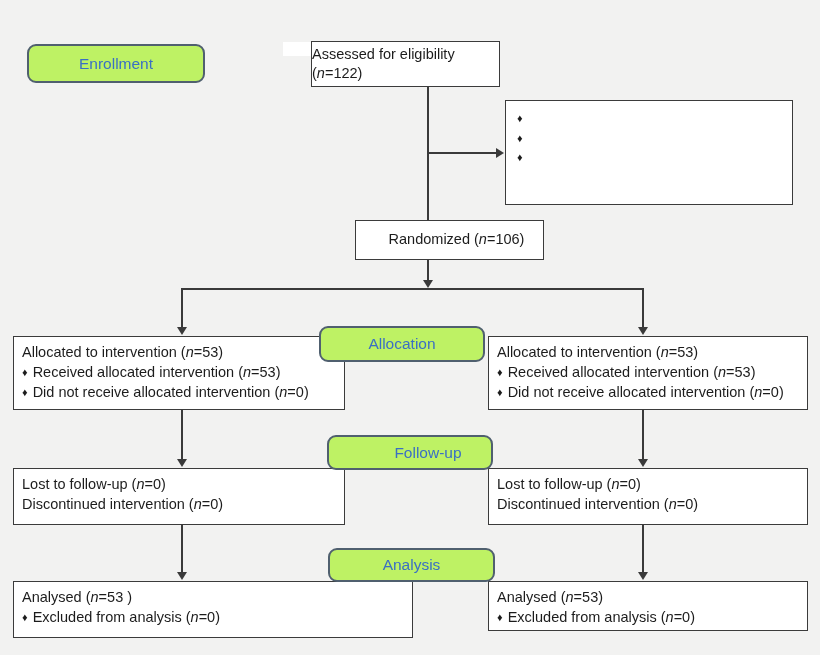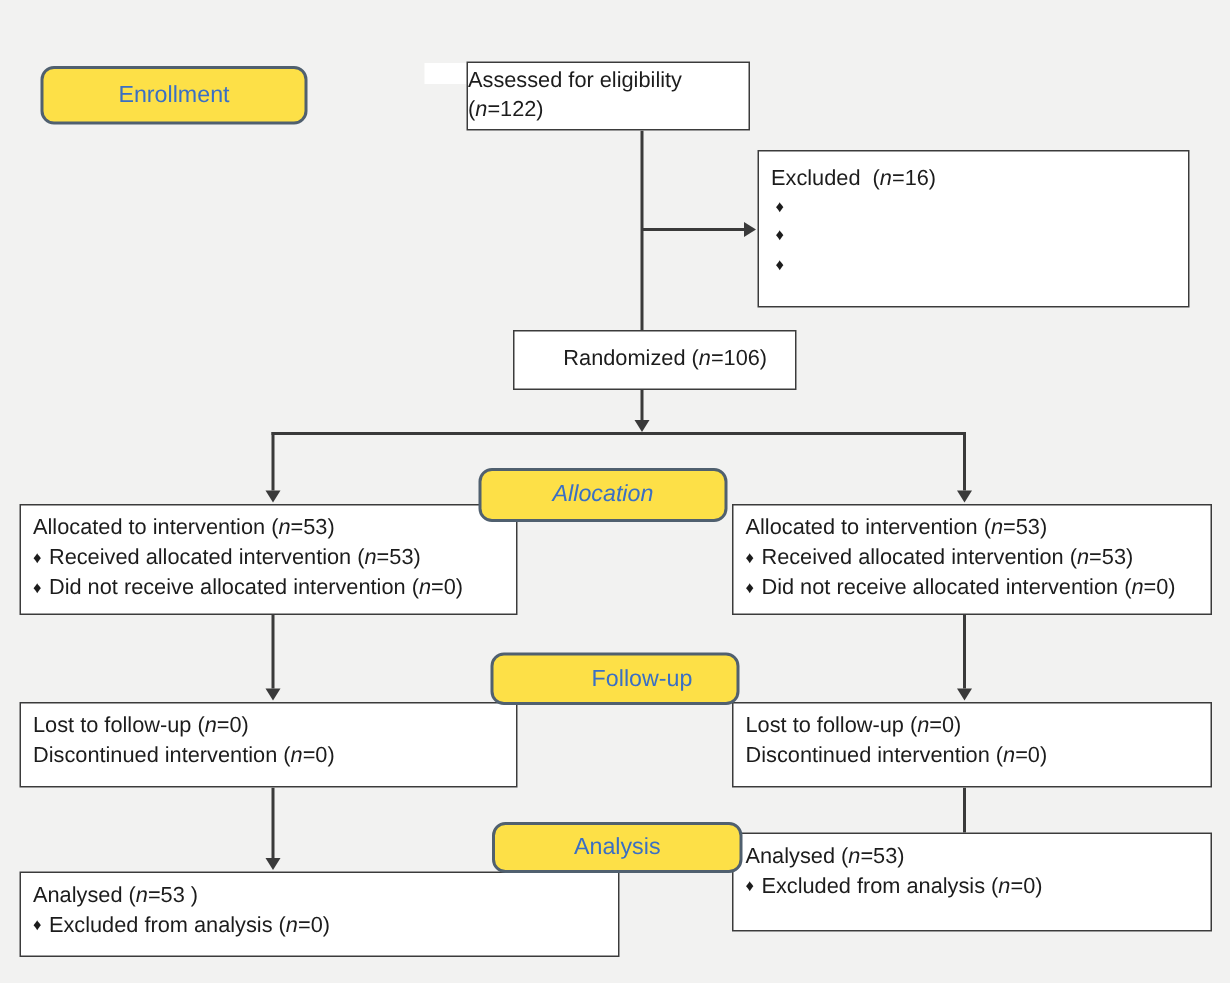--- a/index.html
+++ b/index.html
@@ -10,42 +10,42 @@
   .pbox{position:absolute;background:#ffffff;border:1.5px solid #3b3b3b;box-sizing:border-box;font-size:14.5px;line-height:19.5px;}
   .pbox.center{display:flex;align-items:center;justify-content:center;}
   .pbox.lines{padding:6px 8px 4px 8px;}
   .line{display:block;white-space:pre-wrap;}
   .brow{display:flex;align-items:baseline;}
   .bullet{font-size:11px;margin-right:5px;transform:translateY(-1px);}
   .indent .bullet{margin-left:3px;margin-right:10px;}
   i{font-style:italic;}
 
   
-  .stage{position:absolute;background:#fde047;border:2px solid #50606f;border-radius:9px;color:#3a6fc4;
+  .stage{position:absolute;background:#bef264;border:2px solid #50606f;border-radius:9px;color:#3a6fc4;
          display:flex;align-items:center;justify-content:center;font-size:15.5px;box-sizing:border-box;z-index:5;}
 
   
   .vline{position:absolute;width:2px;background:#3a3a3a;}
   .hline{position:absolute;height:2px;background:#3a3a3a;}
   .ah-down{position:absolute;width:0;height:0;border-left:5px solid transparent;border-right:5px solid transparent;border-top:8px solid #3a3a3a;}
   .ah-right{position:absolute;width:0;height:0;border-top:5px solid transparent;border-bottom:5px solid transparent;border-left:8px solid #3a3a3a;}
 
   .patch{position:absolute;background:#ffffff;}
 </style>
 </head>
 <body>
 
 <div class="canvas">
 
   <div class="patch" style="left:283px;top:42px;width:28px;height:14px;"></div>
 
   <div class="stage" style="left:27px;top:44px;width:178px;height:39px;">
     <span>Enrollment</span>
   </div>
-  <div class="stage" style="left:319px;top:312px;width:166px;height:36px;font-style:italic;">
+  <div class="stage" style="left:319px;top:326px;width:166px;height:36px;">
     <span>Allocation</span>
   </div>
   <div class="stage" style="left:327px;top:435px;width:166px;height:35px;padding-left:36px;">
     <span>Follow-up</span>
   </div>
   <div class="stage" style="left:328px;top:548px;width:167px;height:34px;">
     <span>Analysis</span>
   </div>
 
   <div class="vline" style="left:427px;top:87px;height:133px;"></div>
@@ -65,33 +65,32 @@
   <div class="vline" style="left:181px;top:525px;height:47px;"></div>
   <div class="ah-down" style="left:177px;top:572px;"></div>
   <div class="vline" style="left:642px;top:525px;height:47px;"></div>
   <div class="ah-down" style="left:638px;top:572px;"></div>
 
   <div class="pbox center" style="left:311px;top:41px;width:189px;height:46px;">
     <span class="line">Assessed for eligibility (<i>n</i>=122)</span>
   </div>
 
   <div class="pbox lines indent" style="left:505px;top:100px;width:288px;height:105px;padding-top:9px;">
-    <span class="line">Excluded  (<i>n</i>=16)</span>
     <div class="brow">
       <span class="bullet">♦</span>
     </div>
     <div class="brow">
       <span class="bullet">♦</span>
     </div>
     <div class="brow">
       <span class="bullet">♦</span>
     </div>
   </div>
 
-  <div class="pbox center" style="left:342px;top:220px;width:189px;height:40px;padding-left:14px;">
+  <div class="pbox center" style="left:355px;top:220px;width:189px;height:40px;padding-left:14px;">
     <span class="line">Randomized (<i>n</i>=106)</span>
   </div>
 
   <div class="pbox lines" style="left:13px;top:336px;width:332px;height:74px;">
     <span class="line">Allocated to intervention (<i>n</i>=53)</span>
     <div class="brow">
       <span class="bullet">♦</span>
       <span class="line">Received allocated intervention (<i>n</i>=53)</span>
     </div>
     <div class="brow">
@@ -123,21 +122,21 @@
   </div>
 
   <div class="pbox lines" style="left:13px;top:581px;width:400px;height:57px;">
     <span class="line">Analysed (<i>n</i>=53 )</span>
     <div class="brow">
       <span class="bullet">♦</span>
       <span class="line">Excluded from analysis (<i>n</i>=0)</span>
     </div>
   </div>
 
-  <div class="pbox lines" style="left:488px;top:555px;width:320px;height:66px;">
+  <div class="pbox lines" style="left:488px;top:581px;width:320px;height:50px;">
     <span class="line">Analysed (<i>n</i>=53)</span>
     <div class="brow">
       <span class="bullet">♦</span>
       <span class="line">Excluded from analysis (<i>n</i>=0)</span>
     </div>
   </div>
 
 </div>
 
 </body></html>

